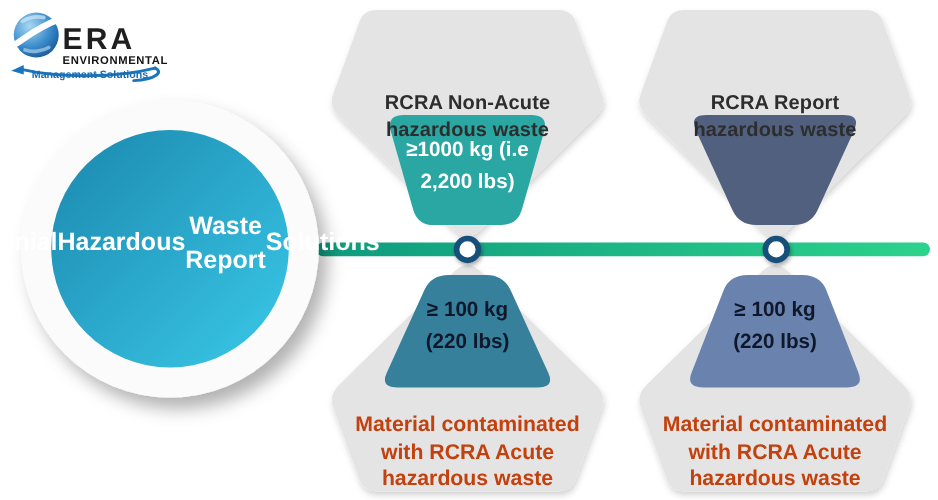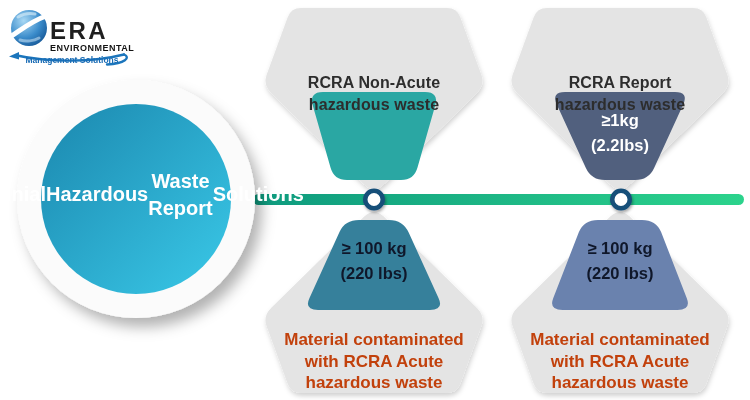--- a/index.html
+++ b/index.html
@@ -94,39 +94,39 @@
     <span>Hazardous</span>
     <span>Waste Report</span>
     <span>Solutions</span>
   </div>
 
   <div class="col col-1">
     <div class="txt hex-title">
       <span>RCRA Non-Acute</span>
       <span>hazardous waste</span>
     </div>
+    <div class="txt value-top">
+      <span>≥1000 kg (i.e</span>
+      <span>2,200 lbs)</span>
+    </div>
     <div class="txt value-bottom">
       <span>≥ 100 kg</span>
       <span>(220 lbs)</span>
     </div>
     <div class="txt caption">
       <span>Material contaminated</span>
       <span>with RCRA Acute</span>
       <span>hazardous waste</span>
     </div>
   </div>
 
   <div class="col col-2">
     <div class="txt hex-title">
       <span>RCRA Report</span>
       <span>hazardous waste</span>
-    </div>
-    <div class="txt value-top">
-      <span>≥1kg</span>
-      <span>(2.2lbs)</span>
     </div>
     <div class="txt value-bottom">
       <span>≥ 100 kg</span>
       <span>(220 lbs)</span>
     </div>
     <div class="txt caption">
       <span>Material contaminated</span>
       <span>with RCRA Acute</span>
       <span>hazardous waste</span>
     </div>

